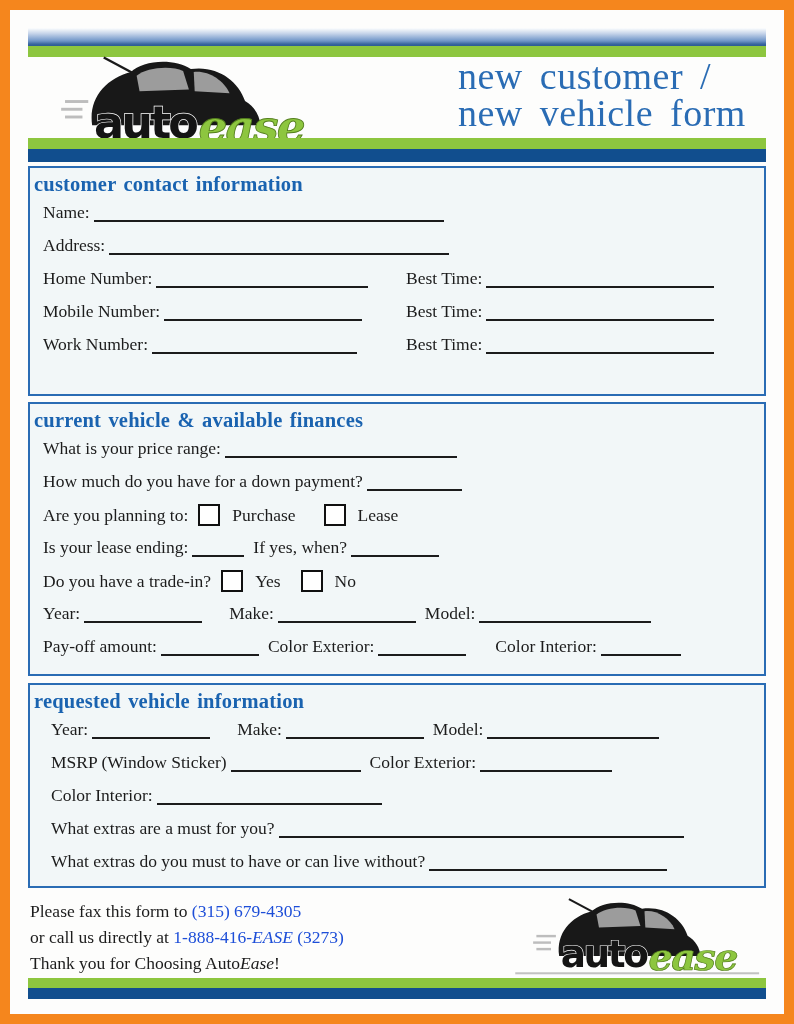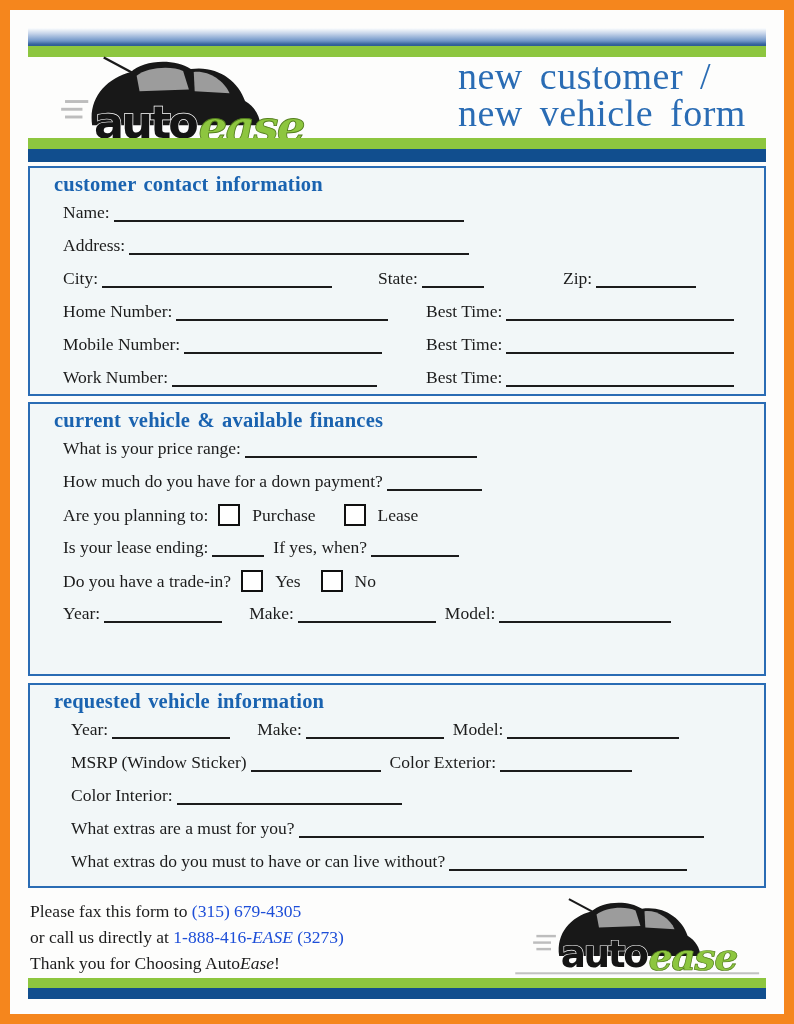--- a/index.html
+++ b/index.html
@@ -19,21 +19,21 @@
   .stripe-blue-bot{top:978px;height:11px;background:#114e8e;}
   
   .logo-top{position:absolute;left:26px;top:44px;}
   .header-title{
     position:absolute;left:448px;top:48px;color:#2a6cb4;
     font-size:38px;line-height:37px;word-spacing:7px;letter-spacing:.5px;
   }
   
   .box{
     position:absolute;left:18px;right:18px;box-sizing:border-box;
-    border:2px solid #2a6cb4;background:#f2f7f8;padding:4px 24px;
+    border:2px solid #2a6cb4;background:#f2f7f8;padding:4px 4px;
   }
   .box1{top:156px;height:230px;}
   .box2{top:392px;height:274px;}
   .box3{top:673px;height:205px;}
   .sec-title{
     color:#1a63b0;font-weight:bold;font-size:20.5px;margin:1px 0 6px 0;
     letter-spacing:.2px;word-spacing:2px;
   }
   .row{height:33px;font-size:17.5px;white-space:nowrap;}
   .box3 .row{padding-left:8px;}
@@ -95,23 +95,20 @@
 
   <div class="box box1">
     <div class="sec-title">customer contact information</div>
     <div class="row">
       <span class="lbl">Name:</span><span class="line" style="width:350px"></span>
     </div>
     <div class="row">
       <span class="lbl">Address:</span><span class="line" style="width:340px"></span>
     </div>
     <div class="row">
-      <span class="colA" style="width:315px"><span class="lbl">City:</span><span class="line" style="width:230px"></span></span><span class="colA" style="width:185px"><span class="lbl">State:</span><span class="line" style="width:62px"></span></span><span class="lbl">Zip:</span><span class="line" style="width:100px"></span>
-    </div>
-    <div class="row">
       <span class="colA" style="width:363px"><span class="lbl">Home Number:</span><span class="line" style="width:212px"></span></span><span class="lbl">Best Time:</span><span class="line" style="width:228px"></span>
     </div>
     <div class="row">
       <span class="colA" style="width:363px"><span class="lbl">Mobile Number:</span><span class="line" style="width:198px"></span></span><span class="lbl">Best Time:</span><span class="line" style="width:228px"></span>
     </div>
     <div class="row">
       <span class="colA" style="width:363px"><span class="lbl">Work Number:</span><span class="line" style="width:205px"></span></span><span class="lbl">Best Time:</span><span class="line" style="width:228px"></span>
     </div>
   </div>
 
@@ -127,20 +124,23 @@
       <span class="lbl">Are you planning to:</span><span class="checkbox"></span><span class="lbl">Purchase</span><span class="checkbox" style="margin-left:28px"></span><span class="lbl">Lease</span>
     </div>
     <div class="row">
       <span class="lbl">Is your lease ending:</span><span class="line" style="width:52px;margin-right:0"></span><span class="lbl">If yes, when?</span><span class="line" style="width:88px"></span>
     </div>
     <div class="row">
       <span class="lbl">Do you have a trade-in?</span><span class="checkbox"></span><span class="lbl">Yes</span><span class="checkbox" style="margin-left:20px"></span><span class="lbl">No</span>
     </div>
     <div class="row">
       <span class="lbl">Year:</span><span class="line" style="width:118px;margin-right:18px"></span><span class="lbl">Make:</span><span class="line" style="width:138px;margin-right:0"></span><span class="lbl">Model:</span><span class="line" style="width:172px"></span>
+    </div>
+    <div class="row">
+      <span class="lbl">Pay-off amount:</span><span class="line" style="width:98px;margin-right:0"></span><span class="lbl">Color Exterior:</span><span class="line" style="width:88px;margin-right:20px"></span><span class="lbl">Color Interior:</span><span class="line" style="width:80px"></span>
     </div>
   </div>
 
   <div class="box box3">
     <div class="sec-title">requested  vehicle information</div>
     <div class="row">
       <span class="lbl">Year:</span><span class="line" style="width:118px;margin-right:18px"></span><span class="lbl">Make:</span><span class="line" style="width:138px;margin-right:0"></span><span class="lbl">Model:</span><span class="line" style="width:172px"></span>
     </div>
     <div class="row">
       <span class="lbl">MSRP (Window Sticker)</span><span class="line" style="width:130px;margin-right:0"></span><span class="lbl">Color Exterior:</span><span class="line" style="width:132px"></span>

